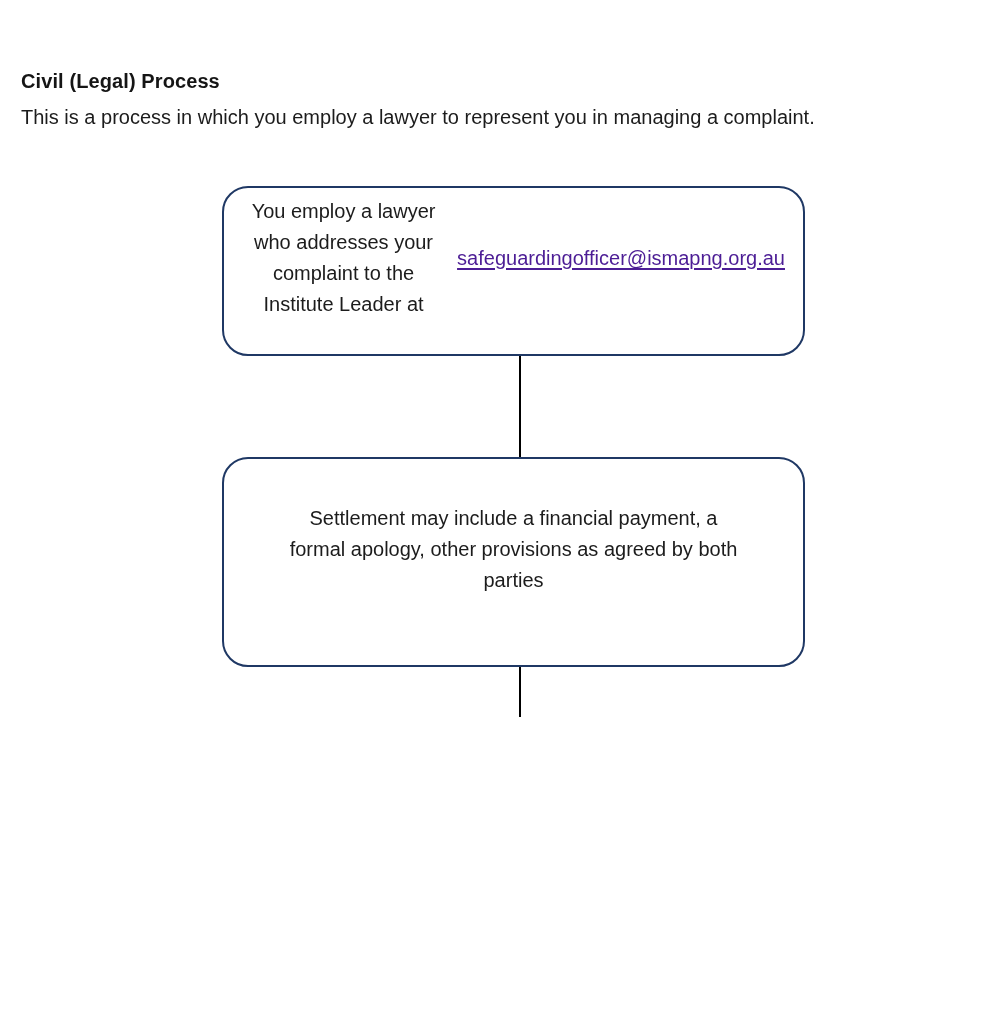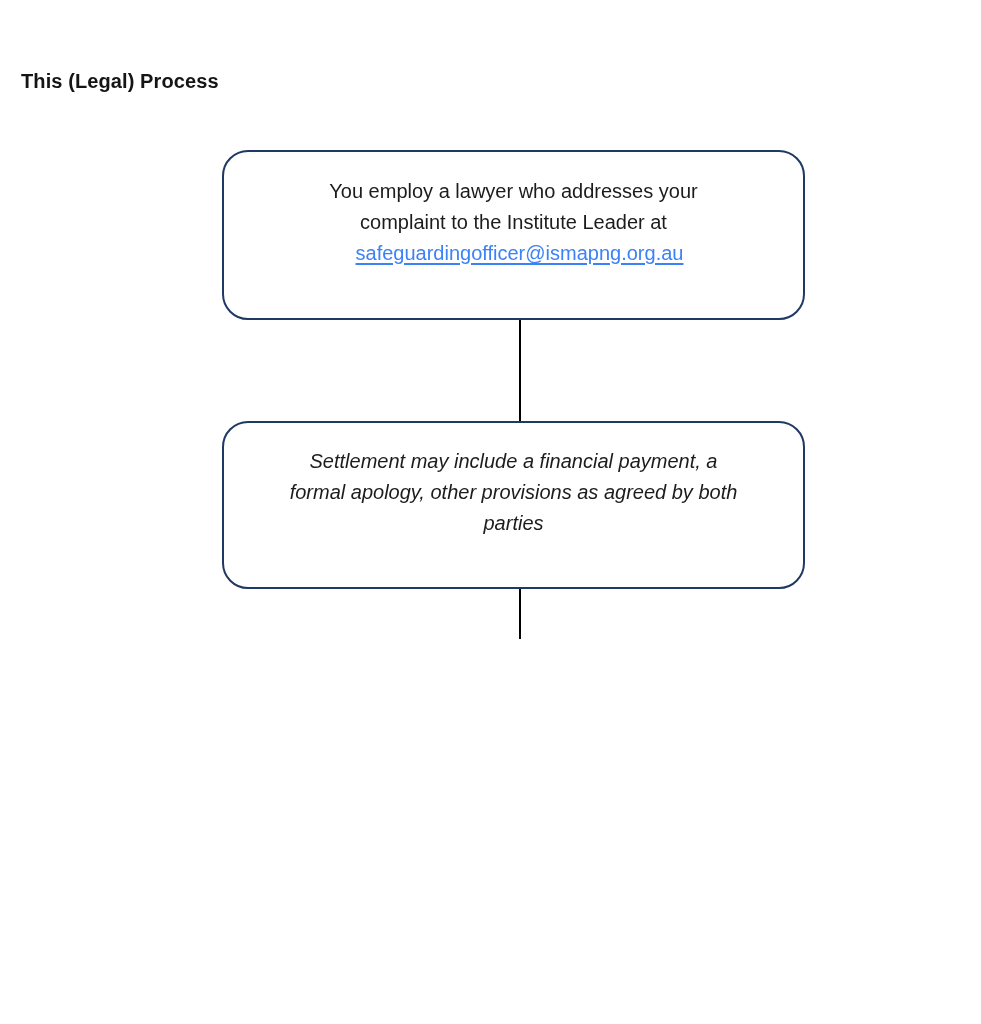--- a/index.html
+++ b/index.html
@@ -30,57 +30,58 @@
     width: 583px;
     margin: 56px 0 0 222px;
   }
   .flow-box {
     width: 583px;
     height: 170px;
     border: 2px solid #1F3864;
     border-radius: 26px;
     background: #ffffff;
     display: flex;
-    flex-direction: column;
+    flex-direction: row;
     justify-content: center;
     align-items: center;
     text-align: center;
     padding: 0 18px 26px 18px;
   }
-  .flow-box.short { height: 168px; font-style: italic; }
+  .flow-box.short { height: 210px; }
   .box-text {
     font-size: 20px;
     line-height: 31px;
     color: #1c1c1c;
     white-space: pre-line;
   }
   .email-link {
     font-size: 20px;
     line-height: 31px;
-    color: #3b82f6;
+    color: #4c1d95;
     text-decoration: underline;
     text-underline-offset: 3px;
     cursor: pointer;
     margin-left: 12px;
   }
   .connector {
     width: 2px;
     background: #000000;
     margin: 0 auto;
     transform: translateX(6px);
   }
   .connector.c1 { height: 51px; }
   .connector.c2 { height: 50px; }
   .connector.c3 { height: 50px; }
 </style>
 </head>
 <body>
 
 <div class="header">
-  <div class="page-title">This (Legal) Process</div>
+  <div class="page-title">Civil (Legal) Process</div>
+  <div class="page-desc">This is a process in which you employ a lawyer to represent you in managing a complaint.</div>
 </div>
 
 <div class="flowchart">
 
   <div class="flow-box">
     <div class="box-text">You employ a lawyer who addresses your
 complaint to the Institute Leader at</div>
     <a class="email-link" href="#">safeguardingofficer@ismapng.org.au</a>
   </div>
 

